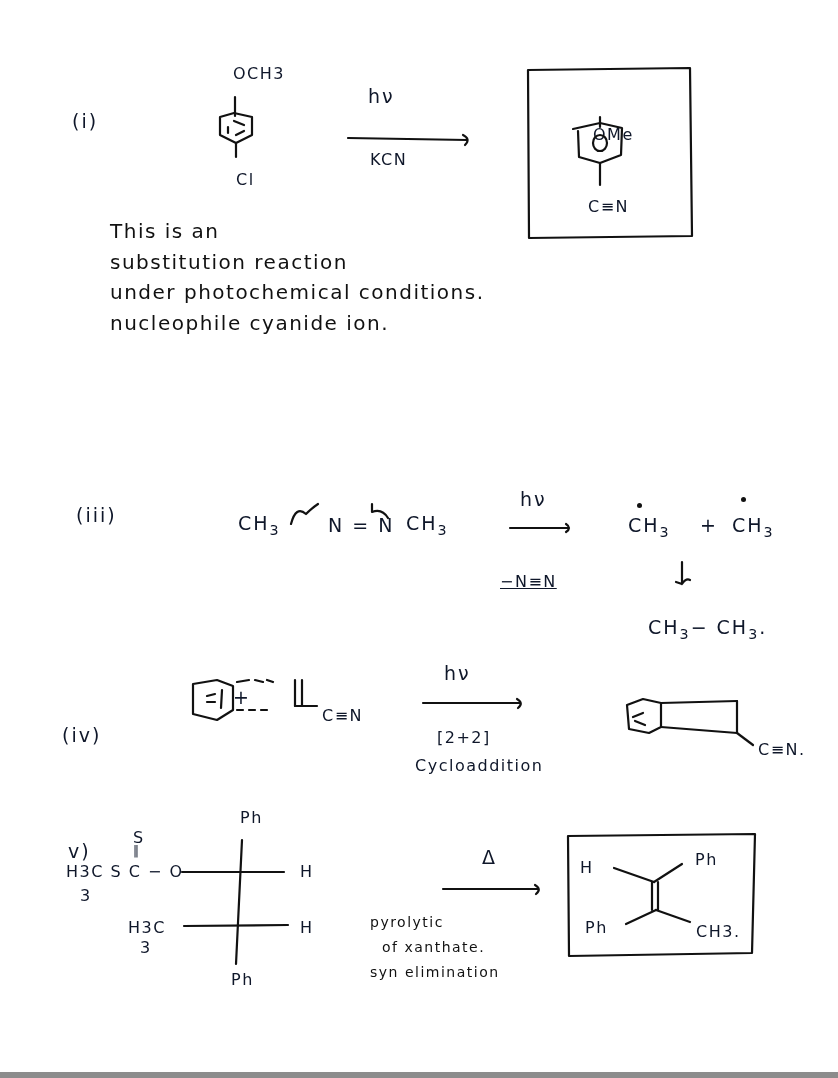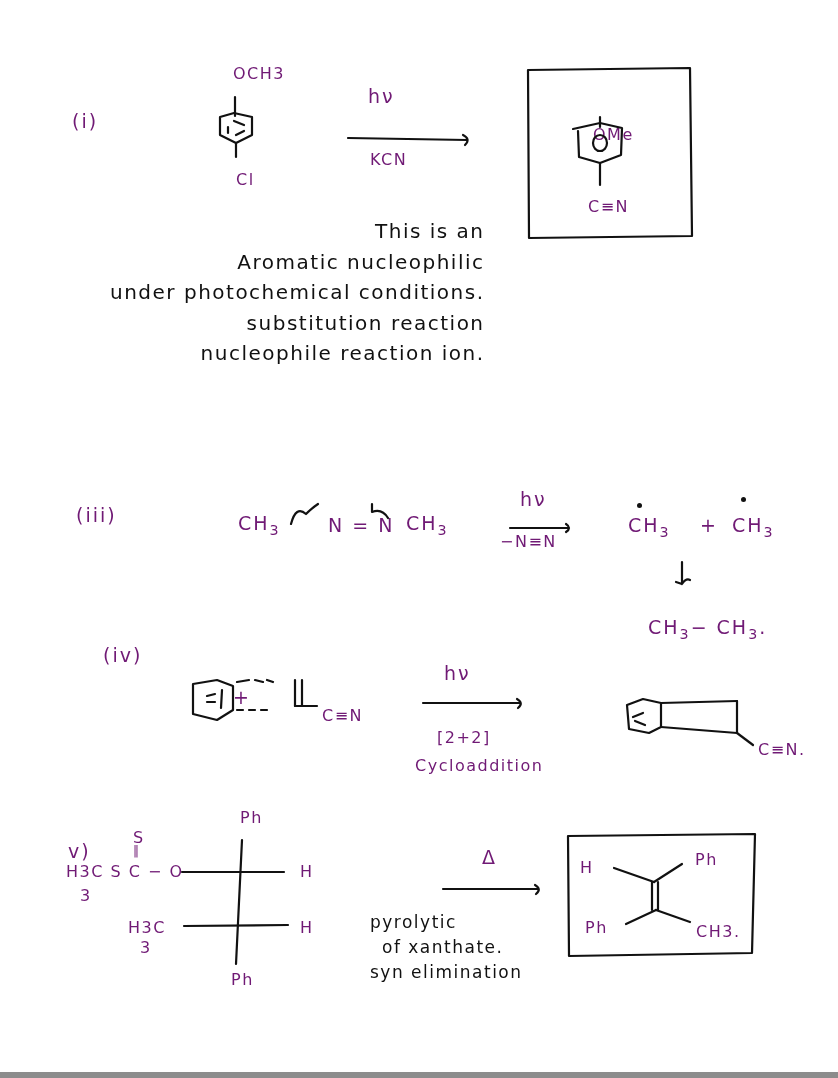--- a/index.html
+++ b/index.html
@@ -2,21 +2,21 @@
 <html><head>
 <meta charset="utf-8">
 <style>
   html, body { margin:0; padding:0; }
   body {
     width:838px; height:1078px; position:relative; overflow:hidden;
     background:#ffffff; color:#111111;
     font-family:"DejaVu Sans", sans-serif;
   }
   .abs { position:absolute; }
-  .hw { font-family:"DejaVu Sans", sans-serif; font-size:19px; letter-spacing:2px; color:#701a75; white-space:nowrap; }
+  .hw { font-family:"DejaVu Sans", sans-serif; font-size:19px; letter-spacing:2px; color:#0f172a; white-space:nowrap; }
   .hw-sm { font-size:16px; letter-spacing:1.5px; }
   .txt { font-family:"DejaVu Sans", sans-serif; font-size:20px; letter-spacing:1.5px; line-height:30.5px; color:#111; }
   svg { position:absolute; overflow:visible; }
   svg * { stroke:#111; fill:none; stroke-width:2.2; stroke-linecap:round; stroke-linejoin:round; }
   .bottom-edge { position:absolute; left:0; right:0; top:1072px; height:6px; background:#8c8c8c; }
   sub { font-size:0.75em; vertical-align:-0.35em; }
 </style>
 </head>
 <body>
 
@@ -46,26 +46,25 @@
   </svg>
   <div class="abs hw hw-sm" style="left:593px;top:91px;margin-top:34px;">OMe</div>
   <svg style="left:570px;top:115px;" width="70" height="80">
     <line x1="30" y1="2" x2="30" y2="12"></line>
     <polyline points="3,14 30,8 52,13 51,40 30,48 9,42 8,16"></polyline>
     <ellipse cx="30" cy="28" rx="7" ry="8"></ellipse>
     <line x1="30" y1="48" x2="30" y2="70"></line>
   </svg>
   <div class="abs hw hw-sm" style="left:588px;top:197px;">C≡N</div>
 
-  <div class="abs txt" style="left:110px;top:216px;text-align:right;">
+  <div class="abs txt" style="left:110px;top:216px;">
     <div>This   is   an</div>
-    <div>Aromatic  nucleophilic</div>
+    <div>substitution  reaction</div>
     <div>under  photochemical  conditions.</div>
-    <div>substitution  reaction</div>
-    <div>nucleophile   reaction ion.</div>
+    <div>nucleophile   cyanide ion.</div>
   </div>
 </div>
 
 <div>
   <div class="abs hw" style="left:76px;top:504px;">(iii)</div>
 
   <div class="abs hw" style="left:238px;top:512px;">CH<sub>3</sub></div>
   <svg style="left:288px;top:500px;" width="40" height="30">
     <path d="M3,24 Q8,5 18,14 Q24,8 30,4"></path>
   </svg>
@@ -73,35 +72,35 @@
   <svg style="left:368px;top:502px;" width="30" height="20">
     <path d="M4,2 L4,10 Q14,6 20,16"></path>
   </svg>
   <div class="abs hw" style="left:406px;top:512px;">CH<sub>3</sub></div>
 
   <div class="abs hw" style="left:520px;top:488px;">hν</div>
   <svg style="left:508px;top:520px;" width="70" height="16">
     <line x1="2" y1="8" x2="60" y2="8"></line>
     <path d="M58,4 Q64,8 58,12"></path>
   </svg>
-  <div class="abs hw hw-sm" style="left:500px;top:532px;">−N≡N</div>
+  <div class="abs hw hw-sm" style="left:500px;top:572px;text-decoration:underline;">−N≡N</div>
 
   <div class="abs" style="left:637px;top:503px;width:5px;height:5px;border-radius:50%;background:#111;"></div>
   <div class="abs hw" style="left:628px;top:514px;">CH<sub>3</sub></div>
   <div class="abs hw" style="left:700px;top:514px;">+</div>
   <div class="abs" style="left:741px;top:497px;width:5px;height:5px;border-radius:50%;background:#111;"></div>
   <div class="abs hw" style="left:732px;top:514px;">CH<sub>3</sub></div>
   <svg style="left:672px;top:560px;" width="24" height="34">
     <path d="M10,2 L10,24 L4,22 M10,24 Q14,18 18,20"></path>
   </svg>
   <div class="abs hw" style="left:648px;top:616px;">CH<sub>3</sub>− CH<sub>3</sub>.</div>
 </div>
 
 <div>
-  <div class="abs hw" style="left:62px;top:644px;margin-left:41px;">(iv)</div>
+  <div class="abs hw" style="left:62px;top:724px;">(iv)</div>
 
   <svg style="left:185px;top:676px;" width="170" height="60">
     <polyline points="8,8 32,4 48,10 48,34 32,44 8,38 8,8"></polyline>
     <line x1="22" y1="20" x2="30" y2="18"></line>
     <line x1="22" y1="26" x2="30" y2="26"></line>
     <line x1="37" y1="14" x2="36" y2="32"></line>
     <path d="M52,6 L64,4 M70,4 L78,6 M82,4 L88,6" stroke-width="1.6"></path>
     <path d="M52,34 L58,34 M64,34 L70,34 M76,34 L82,34" stroke-width="1.6"></path>
     <line x1="110" y1="4" x2="110" y2="30"></line>
     <line x1="117" y1="4" x2="117" y2="30"></line>
@@ -148,21 +147,21 @@
   <div class="abs hw hw-sm" style="left:300px;top:862px;">H</div>
   <div class="abs hw hw-sm" style="left:300px;top:918px;">H</div>
   <div class="abs hw hw-sm" style="left:128px;top:918px;">H3C</div>
   <div class="abs hw hw-sm" style="left:140px;top:938px;">3</div>
 
   <div class="abs hw" style="left:482px;top:846px;">Δ</div>
   <svg style="left:440px;top:882px;" width="110" height="16">
     <line x1="3" y1="7" x2="98" y2="7"></line>
     <path d="M95,3 Q102,7 96,12"></path>
   </svg>
-  <div class="abs txt" style="left:370px;top:910px;font-size:17px;line-height:25px;">
+  <div class="abs txt" style="left:370px;top:910px;font-size:14px;line-height:25px;">
     <div>pyrolytic</div>
     <div style="padding-left:12px;">of  xanthate.</div>
     <div>syn elimination</div>
   </div>
 
   <svg style="left:566px;top:832px;" width="192" height="132">
     <path d="M2,4 L189,2 L186,121 L3,124 Z"></path>
   </svg>
   <div class="abs hw hw-sm" style="left:580px;top:858px;">H</div>
   <div class="abs hw hw-sm" style="left:695px;top:850px;">Ph</div>

